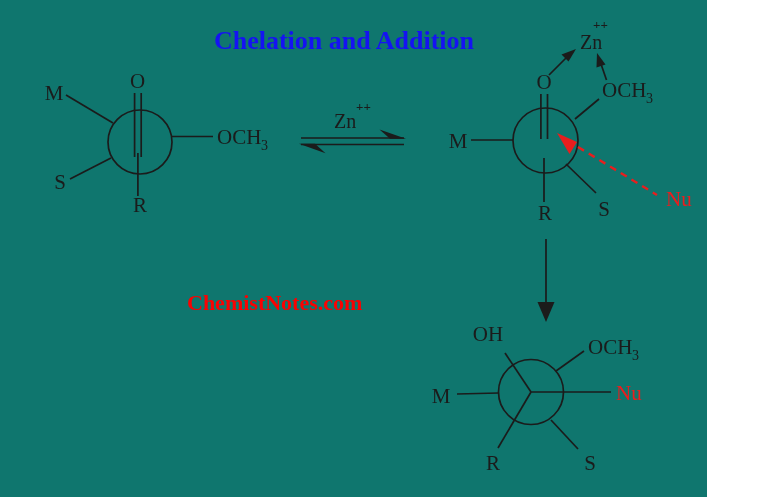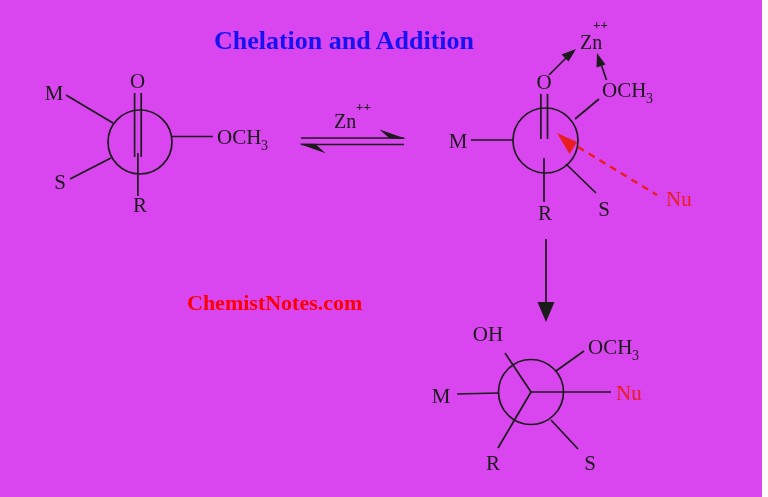--- a/index.html
+++ b/index.html
@@ -1,16 +1,16 @@
 <!DOCTYPE html>
 <html><head>
 <meta charset="utf-8">
 <style>
   html,body{margin:0;padding:0;background:#ffffff;}
-  .canvas{position:relative;width:762px;height:497px;background:#d946ef;overflow:hidden;}
+  .canvas{position:relative;width:707px;height:497px;background:#0f766e;overflow:hidden;}
   svg{display:block;}
   .bond{stroke:#1b1b1b;stroke-width:1.7;fill:none;}
   .blackfill{fill:#1b1b1b;stroke:none;}
   .lbl{font-family:"Liberation Serif",serif;font-size:21px;fill:#1b1b1b;}
   .sub{font-family:"Liberation Serif",serif;font-size:14px;fill:#1b1b1b;}
   .zn{font-family:"Liberation Serif",serif;font-size:20px;fill:#1b1b1b;}
   .chg{font-family:"Liberation Serif",serif;font-size:13px;font-weight:bold;fill:#1b1b1b;}
   .red{fill:#e81e1e;}
   .redline{stroke:#e81e1e;stroke-width:2.4;fill:none;stroke-dasharray:7 5.5;}
   .redfill{fill:#e81e1e;stroke:none;}

